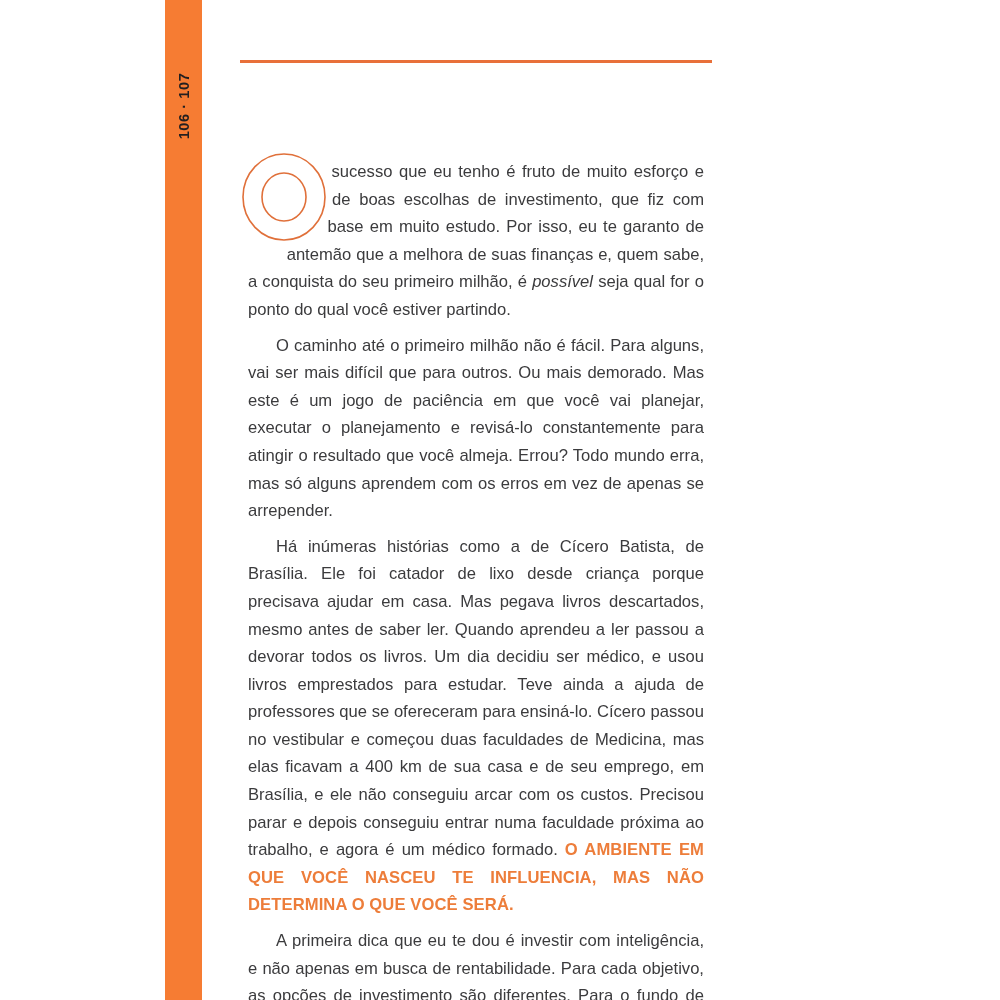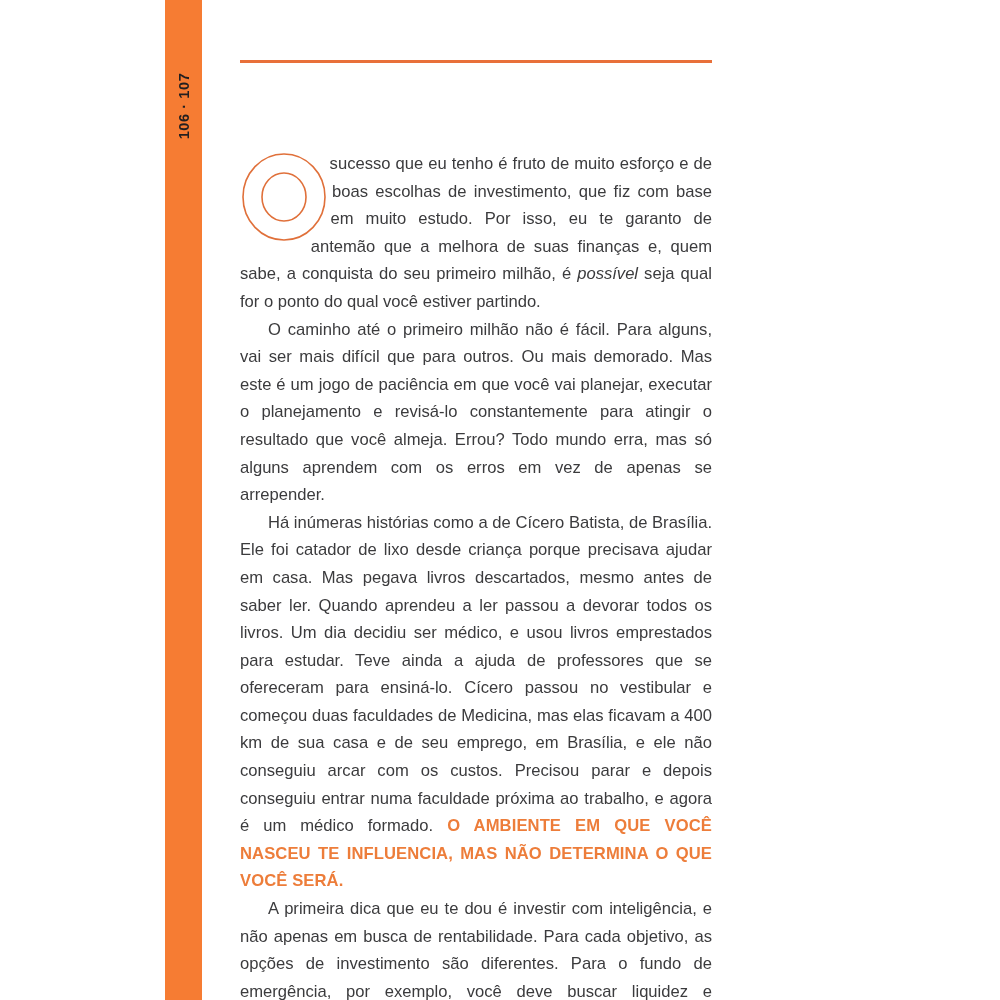--- a/index.html
+++ b/index.html
@@ -95,21 +95,21 @@
     width: 92px;
     height: 100px;
     margin: 2px 6px 0 0;
     shape-outside: circle(48% at 45% 42%);
   }
   .dropcap-o {
     display: block;
   }
 
   .body-copy p {
-    margin: 0;
+    margin: 8px;
     text-indent: 28px;
   }
   .body-copy p.first {
     text-indent: 0;
   }
 
   .quote-highlight {
     color: #ED7D3A;
     font-weight: bold;
     letter-spacing: 0.1px;

